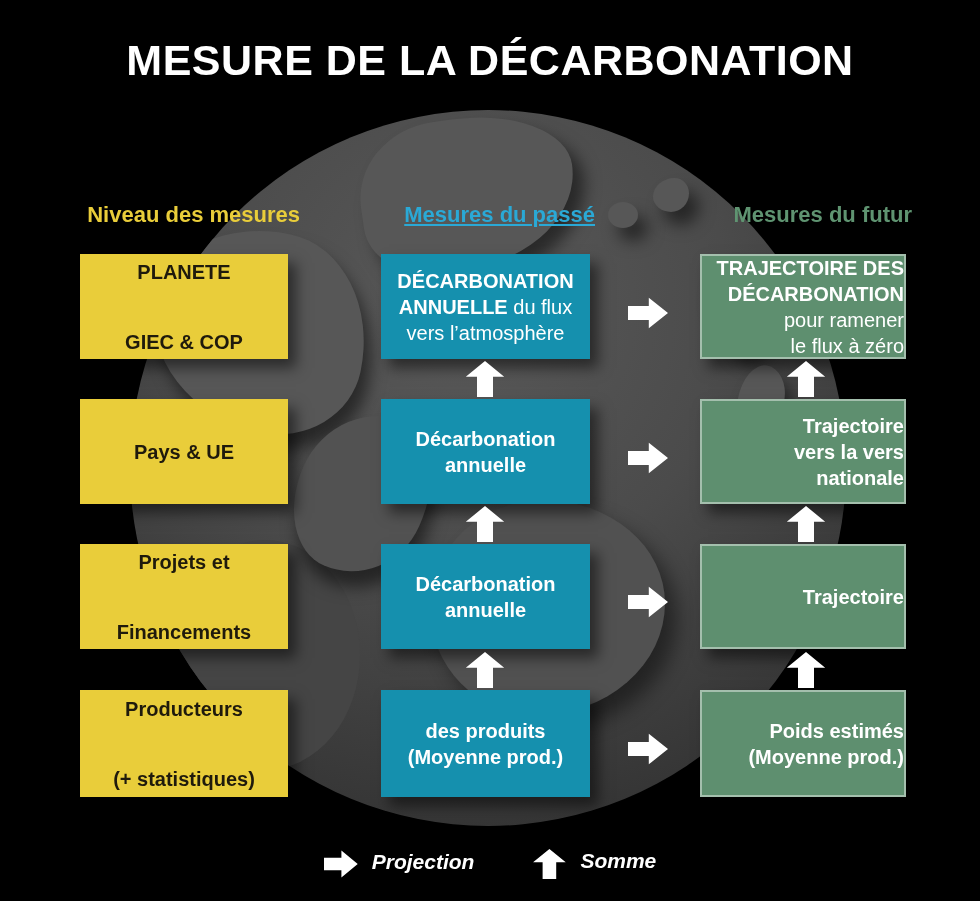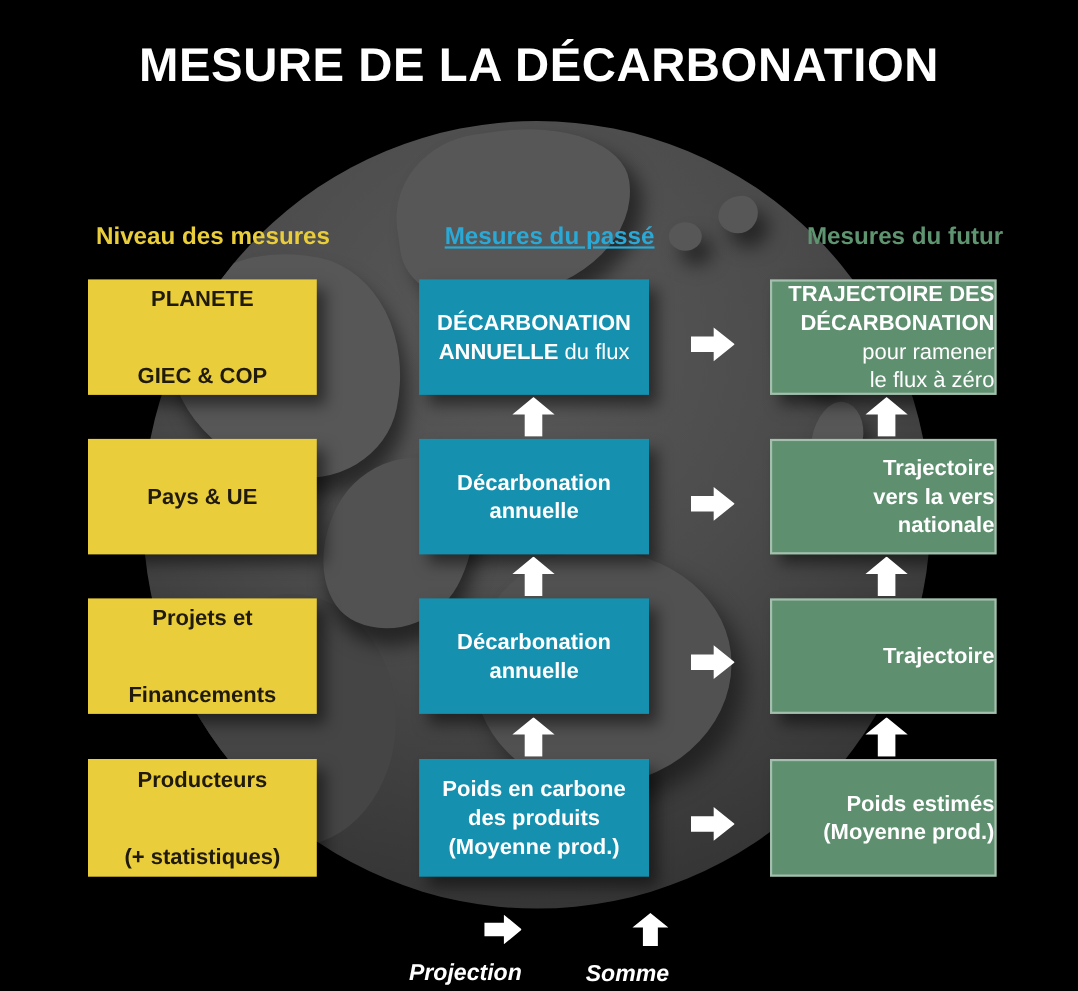--- a/index.html
+++ b/index.html
@@ -61,21 +61,21 @@
   .arrow-up{width:40px;height:36px;clip-path:polygon(50% 0%,98% 44%,70% 44%,70% 100%,30% 100%,30% 44%,2% 44%);}
   .hz{left:628px;}
   .hz.r1{top:297px;} .hz.r2{top:442px;} .hz.r3{top:586px;} .hz.r4{top:733px;}
   .up-c2{left:465px;} .up-c3{left:786px;}
   .gap1{top:361px;} .gap2{top:506px;} .gap3{top:652px;}
   
   .legend{
     position:absolute;top:844px;left:290px;width:400px;height:40px;
     display:flex;align-items:center;justify-content:center;gap:16px;color:#fff;
   }
-  .legend .group{display:flex;align-items:flex-end;gap:14px;flex-direction:column;}
+  .legend .group{display:flex;align-items:flex-start;gap:14px;}
   .legend .group + .group{margin-left:42px;}
   .legend .arrow{position:static;filter:none;}
   .legend .arrow-right{width:34px;height:28px;}
   .legend .arrow-up{width:34px;height:30px;}
   .legend-label{font-style:italic;font-size:21px;font-weight:700;}
 </style>
 </head>
 <body>
 
 <div class="globe">
@@ -108,31 +108,31 @@
     <div><span class="b">Financements</span></div>
   </div>
 <div class="box col1 row4">
     <div><span class="b">Producteurs</span></div>
     <div><span class="b">(+ statistiques)</span></div>
   </div>
 
 <div class="box col2 row1">
     <div><span class="b">DÉCARBONATION</span></div>
     <div><span class="b">ANNUELLE</span><span> du flux</span></div>
+    <div><span>vers l’atmosphère</span></div>
   </div>
 <div class="box col2 row2">
     <div><span class="b">Décarbonation</span></div>
     <div><span class="b">annuelle</span></div>
   </div>
 <div class="box col2 row3">
     <div><span class="b">Décarbonation</span></div>
     <div><span class="b">annuelle</span></div>
   </div>
 <div class="box col2 row4">
-    <div><span class="b">Poids en carbone</span></div>
     <div><span class="b">des produits</span></div>
     <div><span class="b">(Moyenne prod.)</span></div>
   </div>
 
 <div class="box col3 row1">
     <div><span class="b">TRAJECTOIRE DES</span></div>
     <div><span class="b">DÉCARBONATION</span></div>
     <div><span>pour ramener</span></div>
     <div><span>le flux à zéro</span></div>
   </div>

